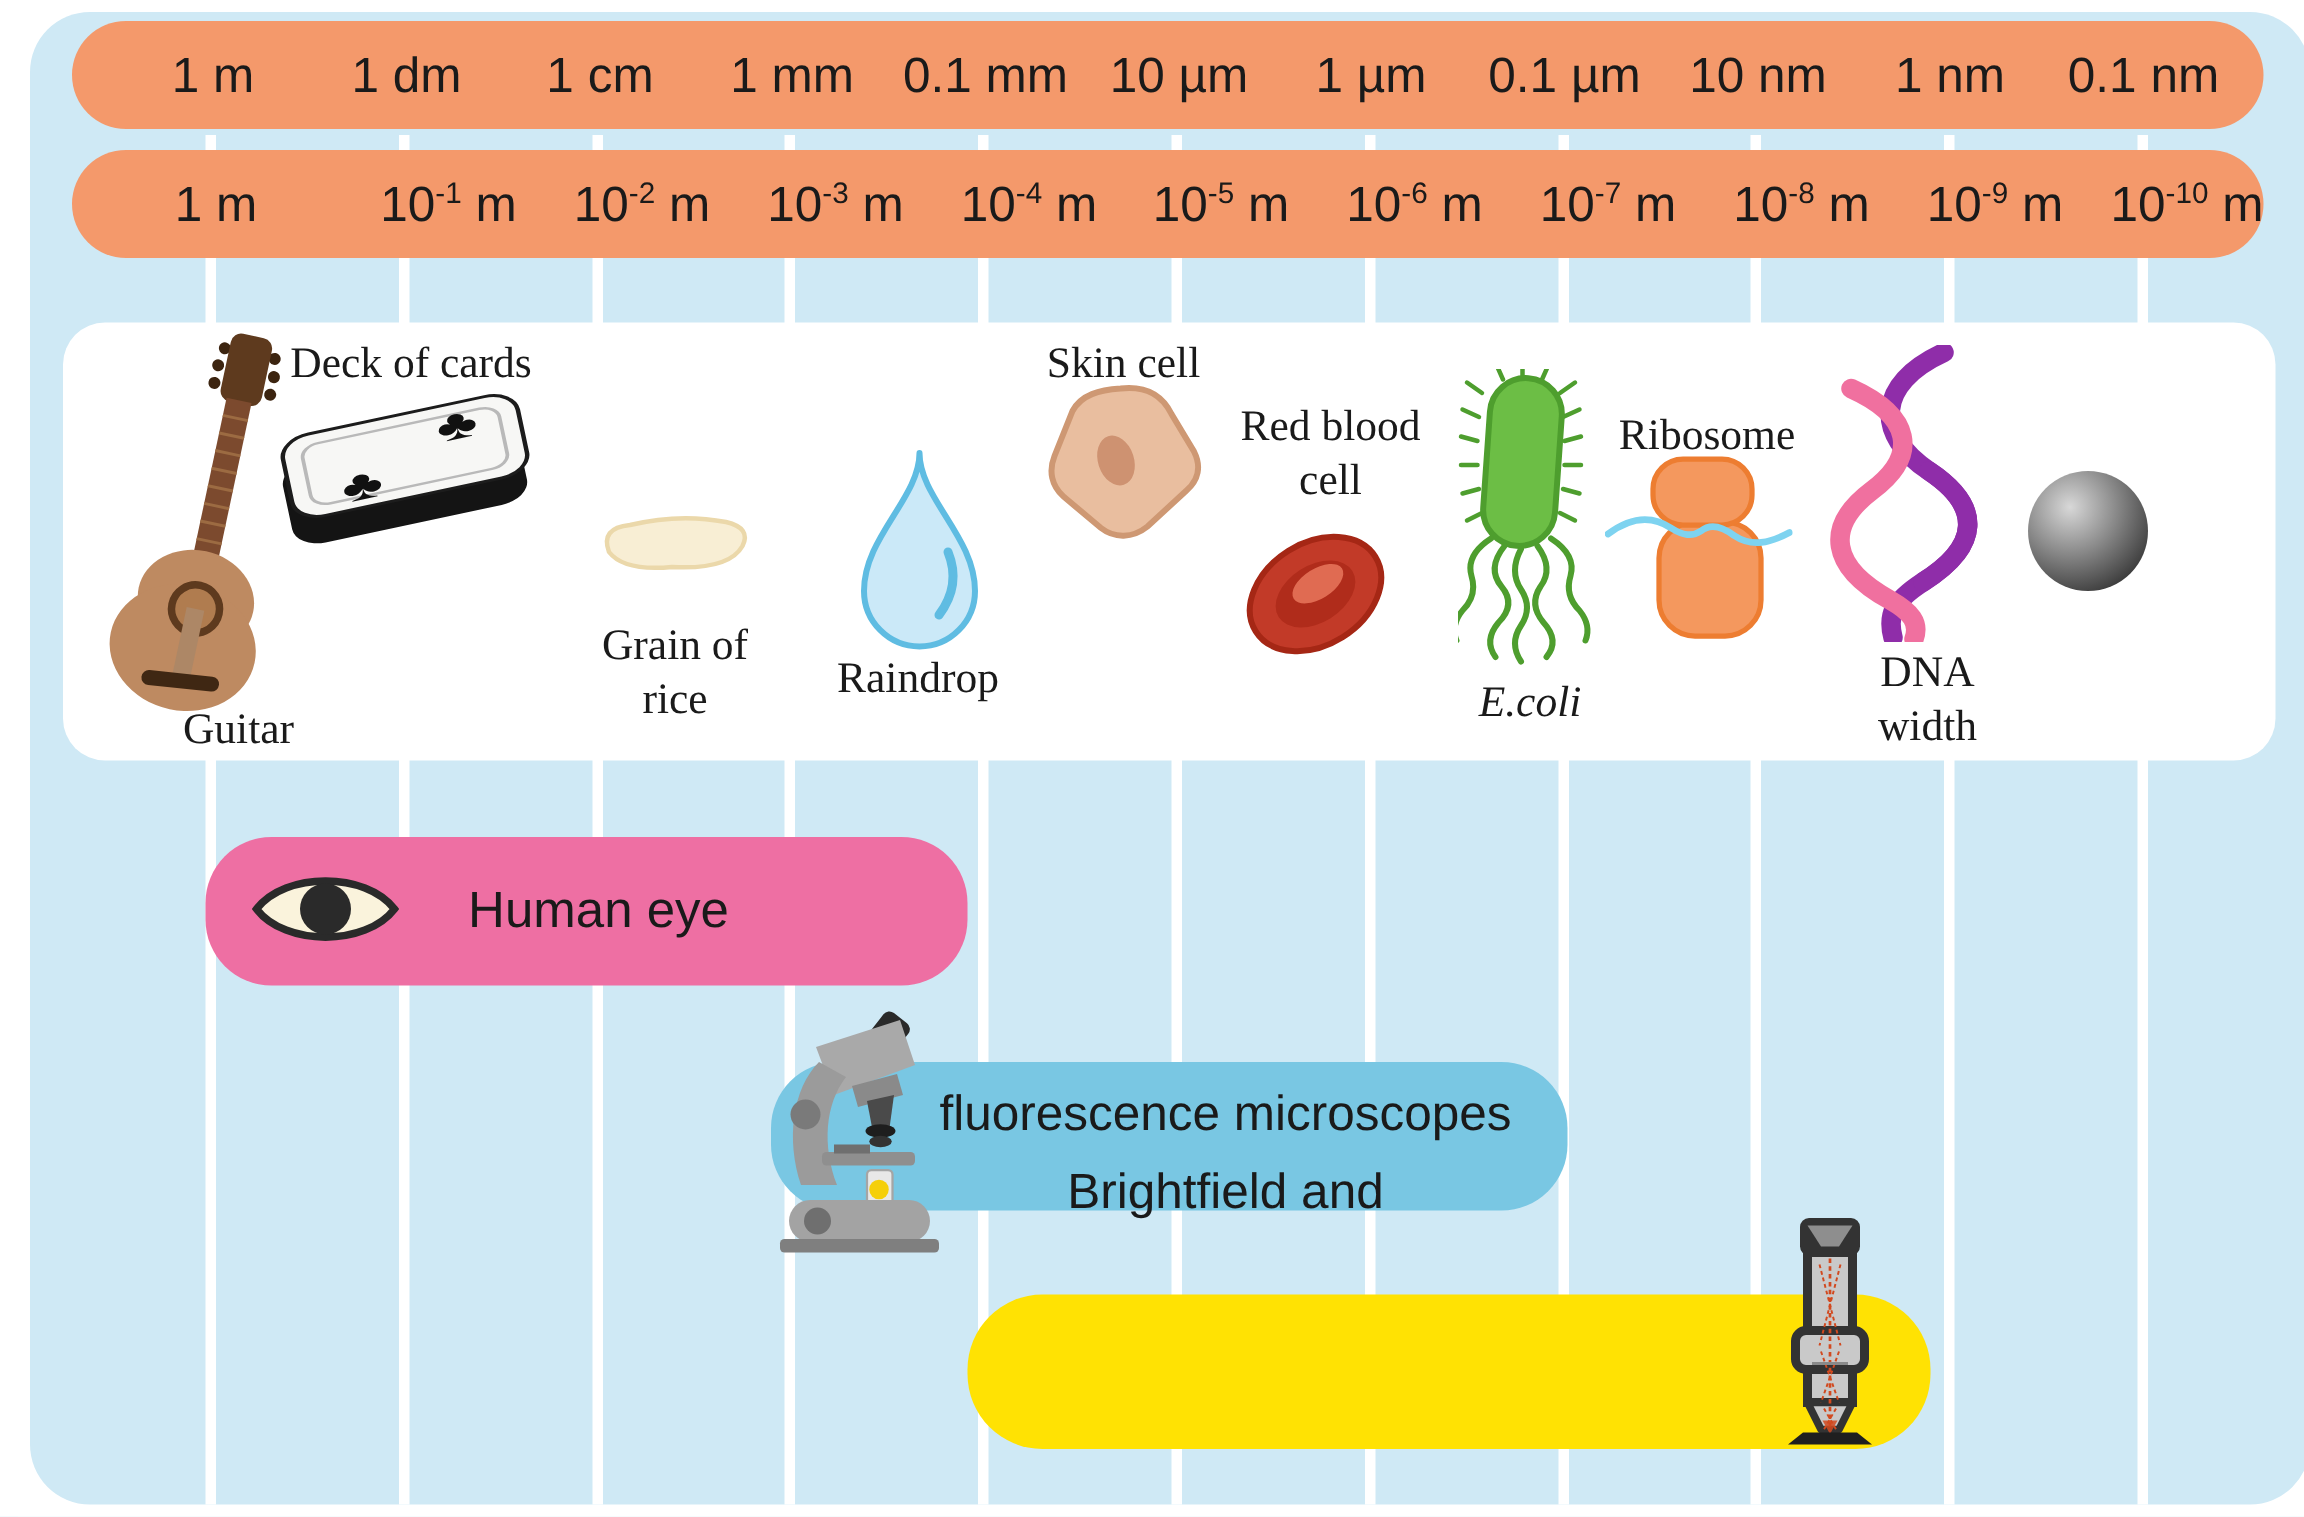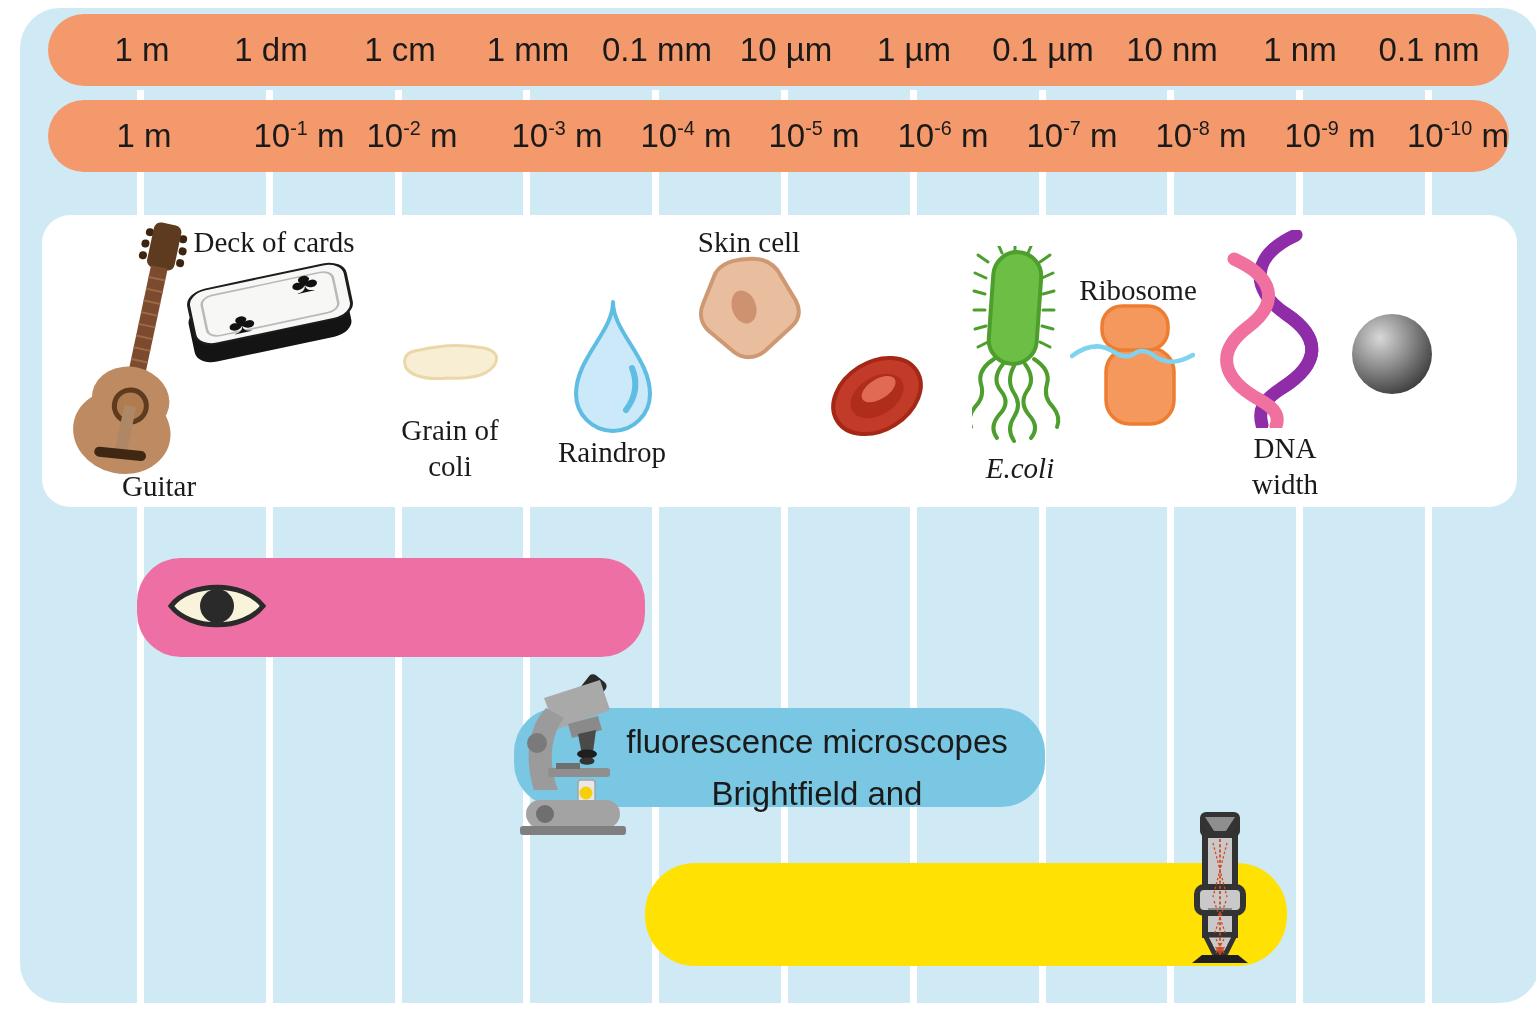--- a/index.html
+++ b/index.html
@@ -53,21 +53,21 @@
     <span class="ruler-label" style="left:866px">1 µm</span>
     <span class="ruler-label" style="left:995px">0.1 µm</span>
     <span class="ruler-label" style="left:1124px">10 nm</span>
     <span class="ruler-label" style="left:1252px">1 nm</span>
     <span class="ruler-label" style="left:1381px">0.1 nm</span>
   </div>
 
   <div class="abs ruler" style="top:100px">
     <span class="ruler-label" style="left:96px"><span>1</span><sup></sup><span> m</span></span>
     <span class="ruler-label" style="left:251px"><span>10</span><sup>-1</sup><span> m</span></span>
-    <span class="ruler-label" style="left:364px"><span>10</span><sup>-2</sup><span> m</span></span>
+    <span class="ruler-label" style="left:380px"><span>10</span><sup>-2</sup><span> m</span></span>
     <span class="ruler-label" style="left:509px"><span>10</span><sup>-3</sup><span> m</span></span>
     <span class="ruler-label" style="left:638px"><span>10</span><sup>-4</sup><span> m</span></span>
     <span class="ruler-label" style="left:766px"><span>10</span><sup>-5</sup><span> m</span></span>
     <span class="ruler-label" style="left:895px"><span>10</span><sup>-6</sup><span> m</span></span>
     <span class="ruler-label" style="left:1024px"><span>10</span><sup>-7</sup><span> m</span></span>
     <span class="ruler-label" style="left:1153px"><span>10</span><sup>-8</sup><span> m</span></span>
     <span class="ruler-label" style="left:1282px"><span>10</span><sup>-9</sup><span> m</span></span>
     <span class="ruler-label" style="left:1410px"><span>10</span><sup>-10</sup><span> m</span></span>
   </div>
 
@@ -113,35 +113,39 @@
       <text x="38" y="-6" font-size="42" text-anchor="middle" fill="#111">♣</text>
       <text x="-32" y="34" font-size="42" text-anchor="middle" fill="#111">♣</text>
     </g>
   </svg>
 
   <svg class="abs icon" style="left:386px;top:340px" width="105" height="45" viewBox="0 0 105 45">
     <path d="M8,28 Q2,12 22,10 Q55,2 86,8 Q103,12 97,24 Q88,40 50,38 Q18,41 8,28 Z" fill="#F8EED4" stroke="#EBD8AA" stroke-width="3"></path>
   </svg>
   <div class="obj-label" style="left:438px;top:412px">
     <div>Grain of</div>
-    <div>coli</div>
+    <div>rice</div>
   </div>
 
   <svg class="abs icon" style="left:556px;top:298px" width="90" height="140" viewBox="0 0 90 140">
     <path d="M45,4 C45,34 8,60 8,96 a37,37 0 0 0 74,0 C82,60 45,34 45,4 Z" fill="#CBE9F8" stroke="#5FBCE2" stroke-width="4" stroke-linejoin="round"></path>
     <path d="M64,70 Q73,92 58,112" fill="none" stroke="#5FBCE2" stroke-width="6" stroke-linecap="round"></path>
   </svg>
   <div class="obj-label" style="left:600px;top:434px">Raindrop</div>
 
   <div class="obj-label" style="left:737px;top:224px">Skin cell</div>
   <svg class="abs icon" style="left:685px;top:256px" width="105" height="105" viewBox="0 0 105 105">
     <path d="M50,3 C68,1 78,8 84,20 L99,45 C104,55 102,64 94,71 L68,95 C58,103 46,103 37,96 L12,75 C4,68 2,58 6,48 L18,18 C24,7 36,4 50,3 Z" fill="#E9BE9F" stroke="#CE9873" stroke-width="4"></path>
     <ellipse cx="47" cy="51" rx="12" ry="17" transform="rotate(-18 47 51)" fill="#CE9271"></ellipse>
   </svg>
 
+  <div class="obj-label" style="left:875px;top:266px">
+    <div>Red blood</div>
+    <div>cell</div>
+  </div>
   <svg class="abs icon" style="left:813px;top:340px" width="105" height="112" viewBox="0 0 105 112">
     <g transform="rotate(-32 52 56)">
       <ellipse cx="52" cy="56" rx="47" ry="34" fill="#C23A28" stroke="#A52715" stroke-width="4"></ellipse>
       <ellipse cx="52" cy="56" rx="29" ry="19" fill="#B02C1B"></ellipse>
       <ellipse cx="57" cy="51" rx="19" ry="10" fill="#E06B52"></ellipse>
     </g>
   </svg>
 
   <svg class="abs icon" style="left:960px;top:246px" width="95" height="212" viewBox="0 0 95 212">
     <g stroke="#4E9E2E" stroke-width="3" stroke-linecap="round">
@@ -203,20 +207,21 @@
   <div id="human-eye-bar" class="abs range-bar"></div>
   <svg class="abs icon" style="left:156px;top:584px" width="98" height="44" viewBox="0 0 98 44">
     <defs>
         <clipPath id="eyeClip">
           <path d="M3,22 C22,-3 76,-3 95,22 C76,47 22,47 3,22 Z"></path>
         </clipPath>
       </defs>
     <path d="M3,22 C22,-3 76,-3 95,22 C76,47 22,47 3,22 Z" fill="#FAF3DC" stroke="#2A2A2A" stroke-width="5"></path>
     <circle cx="49" cy="22" r="17" fill="#2A2A2A" clip-path="url(#eyeClip)"></circle>
   </svg>
+  <div class="range-label" style="left:387px;top:587px">Human eye</div>
 
   <div id="light-bar" class="abs range-bar"></div>
   <svg class="abs icon" style="left:486px;top:668px" width="130" height="170" viewBox="0 0 130 170">
     <rect x="-10" y="-21" width="21" height="44" rx="5" fill="#2A2A2A" transform="translate(89,27) rotate(38)"></rect>
     <polygon points="46,30 102,12 112,42 58,62" fill="#A9A9A9"></polygon>
     <path d="M48,40 C30,58 26,92 36,122 L60,122 C50,96 52,68 66,50 Z" fill="#9B9B9B"></path>
     <circle cx="39" cy="75" r="10" fill="#7A7A7A"></circle>
     <polygon points="70,56 100,48 104,62 74,70" fill="#8A8A8A"></polygon>
     <path d="M80,66 L98,62 L95,84 L84,87 Z" fill="#4A4A4A"></path>
     <ellipse cx="89" cy="86" rx="10" ry="4.5" fill="#1E1E1E"></ellipse>

